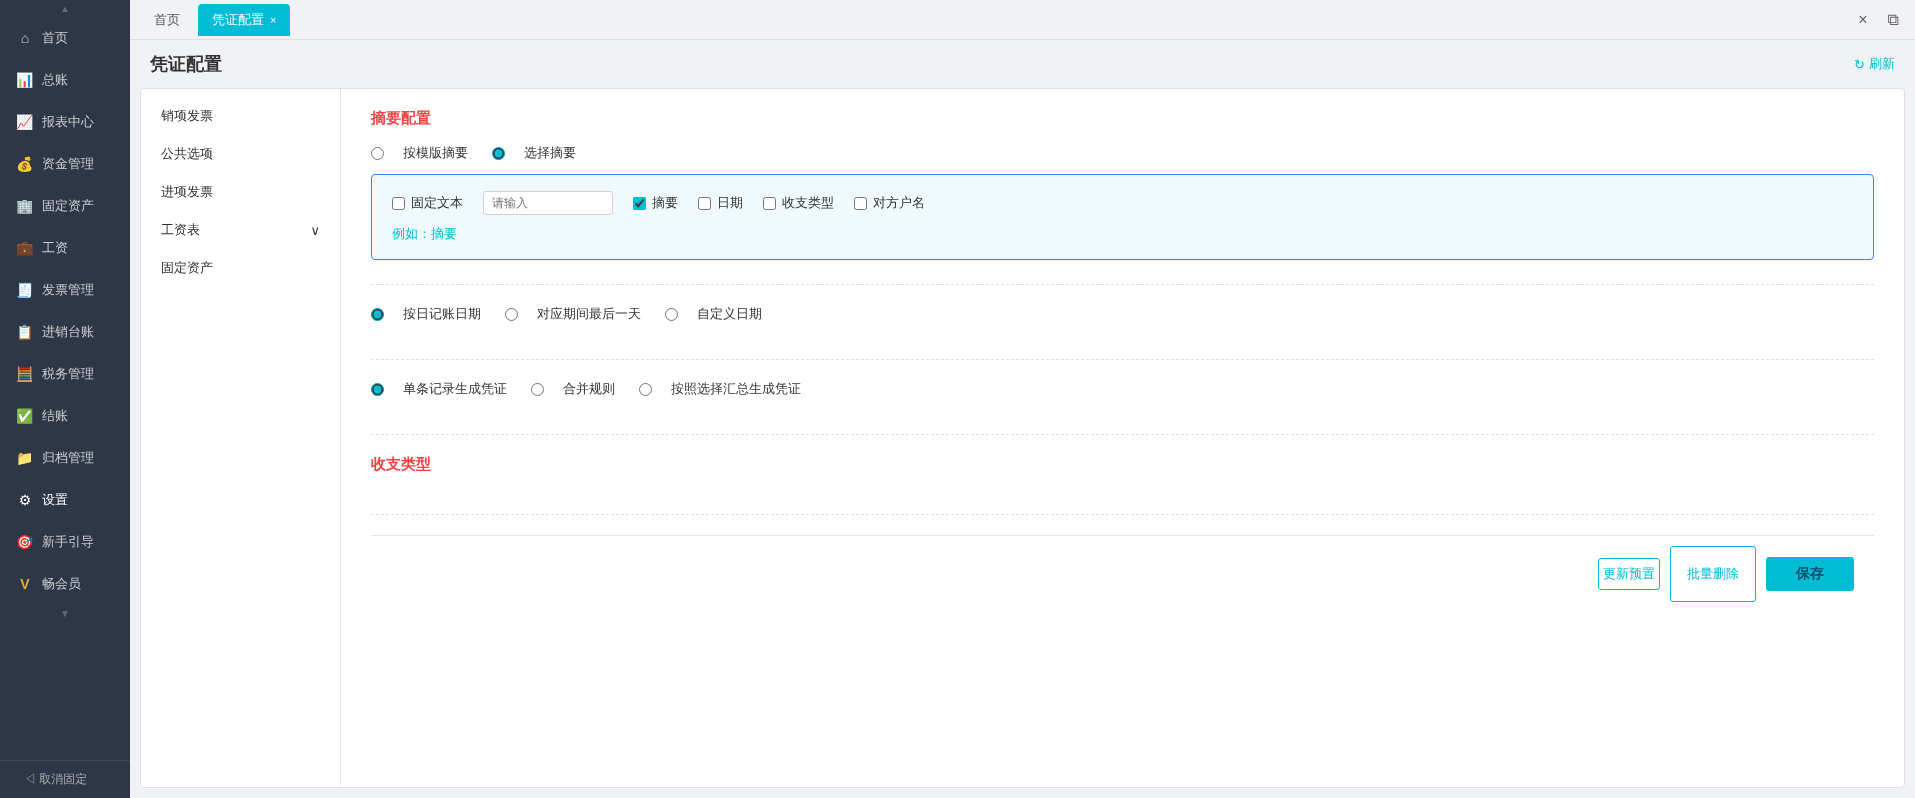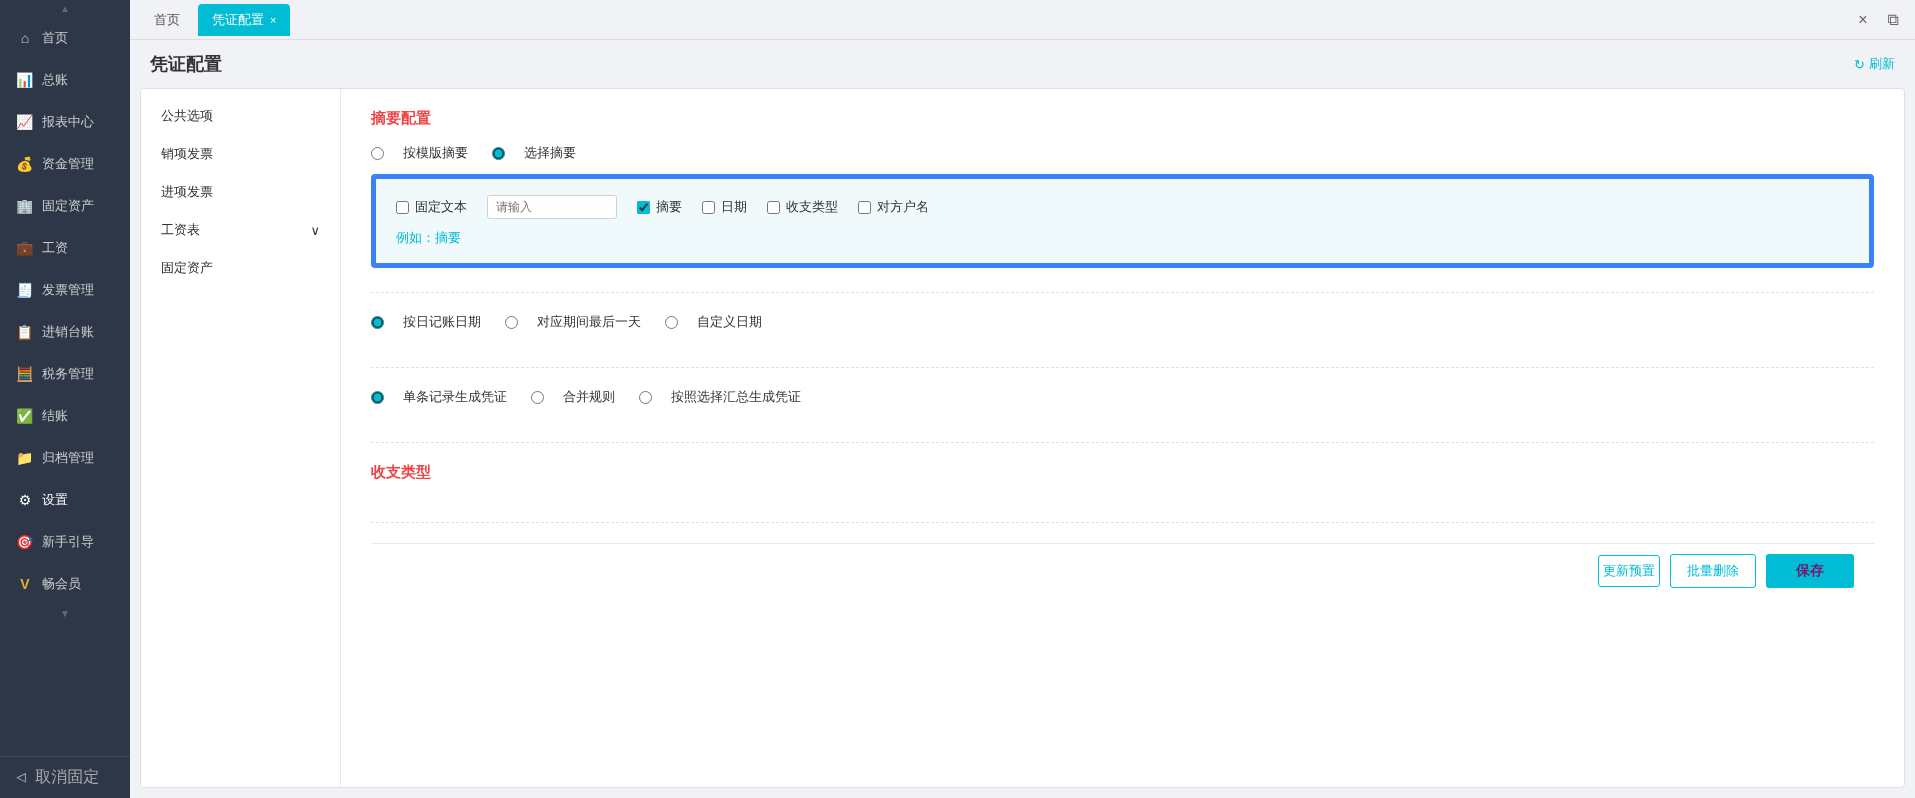--- a/index.html
+++ b/index.html
@@ -24,26 +24,25 @@
       cursor: pointer;
       font-size: 13px;
       color: #ccc;
     }
     .sidebar-item.active { color: #fff; }
     .sidebar-item .icon { font-size: 14px; width: 18px; text-align: center; }
     .sidebar-bottom {
       position: absolute;
       bottom: 0;
       width: 100%;
-      padding: 10px 16px;
+      padding: 10px 24px;
       color: #aaa;
-      font-size: 16px;
+      font-size: 12px;
       cursor: pointer;
       border-top: 1px solid #3a4a5c;
-      font-family: Liberation Mono, monospace;
     }
 
     
     .main-area {
       flex: 1;
       display: flex;
       flex-direction: column;
       background: #f0f2f5;
       overflow: hidden;
     }
@@ -185,21 +184,21 @@
       color: #333;
     }
     .radio-label input[type="radio"] {
       accent-color: #00bcd4;
       cursor: pointer;
     }
 
     
     .checkbox-area {
       background: #f0fafc;
-      border: 5px solid #3b82f6;
+      border: 1px solid #3b82f6;
       border-radius: 4px;
       padding: 16px 20px;
     }
     .checkbox-row {
       display: flex;
       align-items: center;
       gap: 20px;
       margin-bottom: 10px;
     }
     .checkbox-label {
@@ -247,29 +246,29 @@
       color: #00bcd4;
       padding: 6px 4px;
       border-radius: 3px;
       cursor: pointer;
       font-size: 13px;
     }
     .btn-batch-delete {
       background: #fff;
       border: 1px solid #00bcd4;
       color: #00bcd4;
-      padding: 7px 16px;
+      padding: 18px 16px;
       border-radius: 3px;
       cursor: pointer;
       font-size: 13px;
     }
     .btn-save {
       background: #00bcd4;
       border: none;
-      color: #701a75;
+      color: #0c4a6e;
       padding: 8px 30px;
       border-radius: 3px;
       cursor: pointer;
       font-size: 14px;
       font-weight: bold;
     }
 
     
     .right-content::-webkit-scrollbar { width: 6px; }
     .right-content::-webkit-scrollbar-thumb { background: #ccc; border-radius: 3px; }
@@ -373,24 +372,24 @@
       <button class="refresh-btn">
         <span>↻</span>
         <span>刷新</span>
       </button>
     </div>
 
     <div class="content-body">
 
       <div class="left-menu">
         <div class="left-menu-item">
+          <span>销项发票</span>
+        </div>
+        <div class="left-menu-item">
           <span>公共选项</span>
-        </div>
-        <div class="left-menu-item">
-          <span>销项发票</span>
         </div>
         <div class="left-menu-item">
           <span>进项发票</span>
         </div>
         <div class="left-menu-item">
           <span>工资表</span>
           <span>∨</span>
         </div>
         <div class="left-menu-item">
           <span>固定资产</span>

